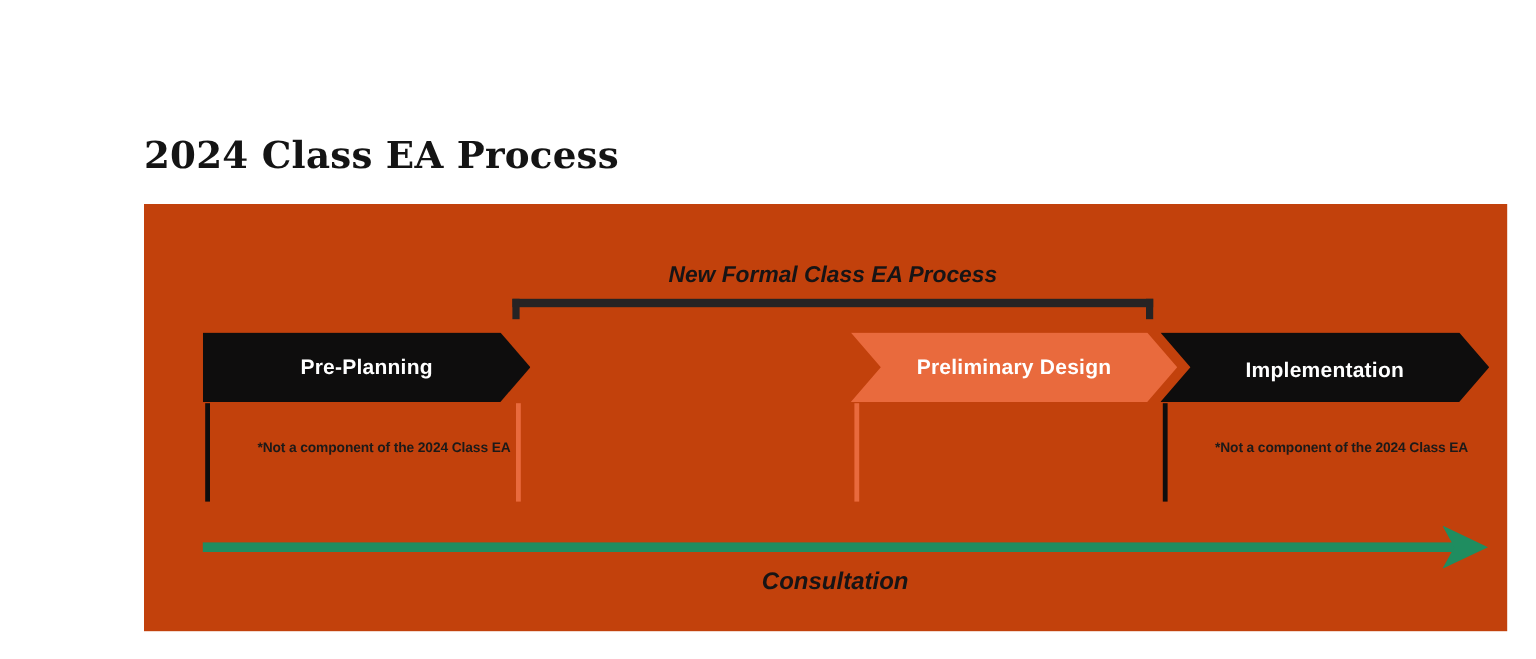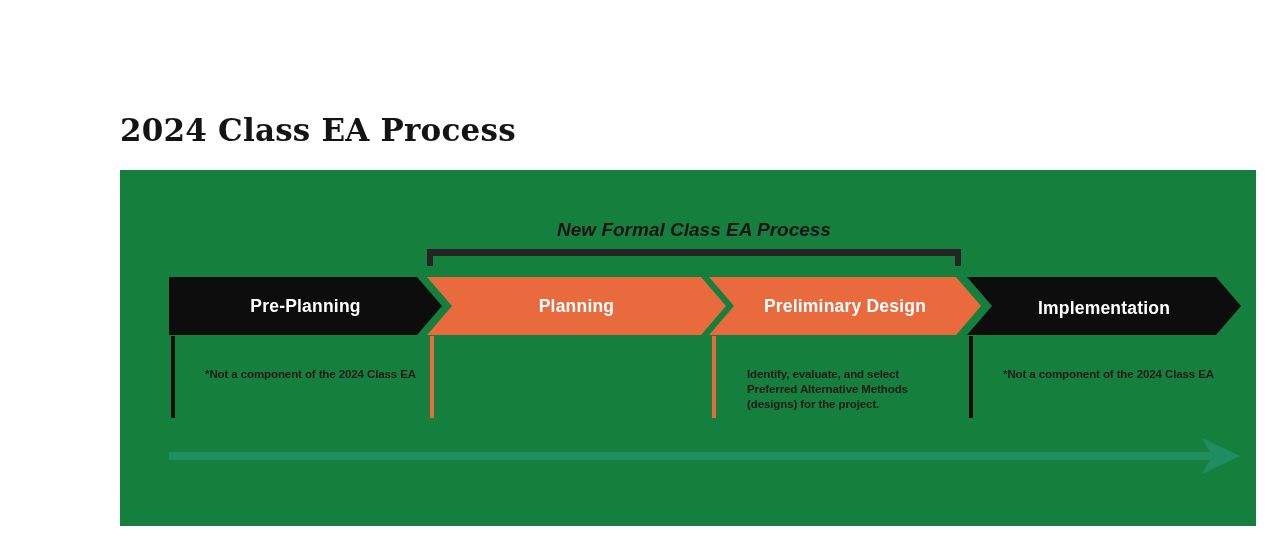--- a/index.html
+++ b/index.html
@@ -89,21 +89,21 @@
   .s2-desc { left: 595px; }
   .s3-desc { left: 851px; }
 
   .desc-text, .desc-note {
     font-weight: bold;
     font-size: 11.5px;
     line-height: 15px;
     letter-spacing: -0.1px;
     white-space: pre-line;
   }
-  .desc-note { margin-top: 16px; }
+  .desc-note { margin-top: 16px; text-align: center; }
 
   .consult-shaft {
     position: absolute;
     left: 33px; top: 266px;
     width: 1045px; height: 8px;
   }
   .consult-head {
     position: absolute;
     left: 1066px; top: 252px;
     width: 38px; height: 36px;
@@ -117,54 +117,46 @@
     font-weight: bold;
     font-size: 20px;
     color: #171415;
   }
 </style>
 </head>
 <body>
 
 <h1 class="page-title">2024 Class EA Process</h1>
 
-<div class="panel" style="background-color: #15803d;">
+<div class="panel" style="background-color: #c2410c;">
 
   <div class="formal-label">New Formal Class EA Process</div>
 
   <div class="bracket" style="border-color: rgb(38, 35, 36);"></div>
 
   <div class="arrow arrow-first s0-arrow" style="background-color: rgb(14, 13, 13);">
     <span class="arrow-label">Pre-Planning</span>
   </div>
   <div class="rule s0-rule" style="background-color: rgb(14, 13, 13);"></div>
   <div class="desc s0-desc">
     <p class="desc-note">*Not a component of the 2024 Class EA</p>
   </div>
 
-  <div class="arrow arrow-mid s1-arrow" style="background-color: rgb(233, 106, 61);">
-    <span class="arrow-label">Planning</span>
-  </div>
   <div class="rule s1-rule" style="background-color: rgb(233, 106, 61);"></div>
 
   <div class="arrow arrow-mid s2-arrow" style="background-color: rgb(233, 106, 61);">
     <span class="arrow-label">Preliminary Design</span>
   </div>
   <div class="rule s2-rule" style="background-color: rgb(233, 106, 61);"></div>
-  <div class="desc s2-desc">
-    <p class="desc-text">Identify, evaluate, and select
-Preferred Alternative Methods
-(designs) for the project.</p>
-    <p class="desc-note"></p>
-  </div>
 
   <div class="arrow arrow-mid s3-arrow" style="background-color: rgb(14, 13, 13); align-items: flex-end;">
     <span class="arrow-label">Implementation</span>
   </div>
   <div class="rule s3-rule" style="background-color: rgb(14, 13, 13);"></div>
   <div class="desc s3-desc">
     <p class="desc-note">*Not a component of the 2024 Class EA</p>
   </div>
 
   <div class="consult-shaft" style="background-color: rgb(31, 141, 96);"></div>
   <div class="consult-head" style="background-color: rgb(31, 141, 96);"></div>
+  <div class="consult-label">Consultation</div>
 
 </div>
 
 </body></html>

